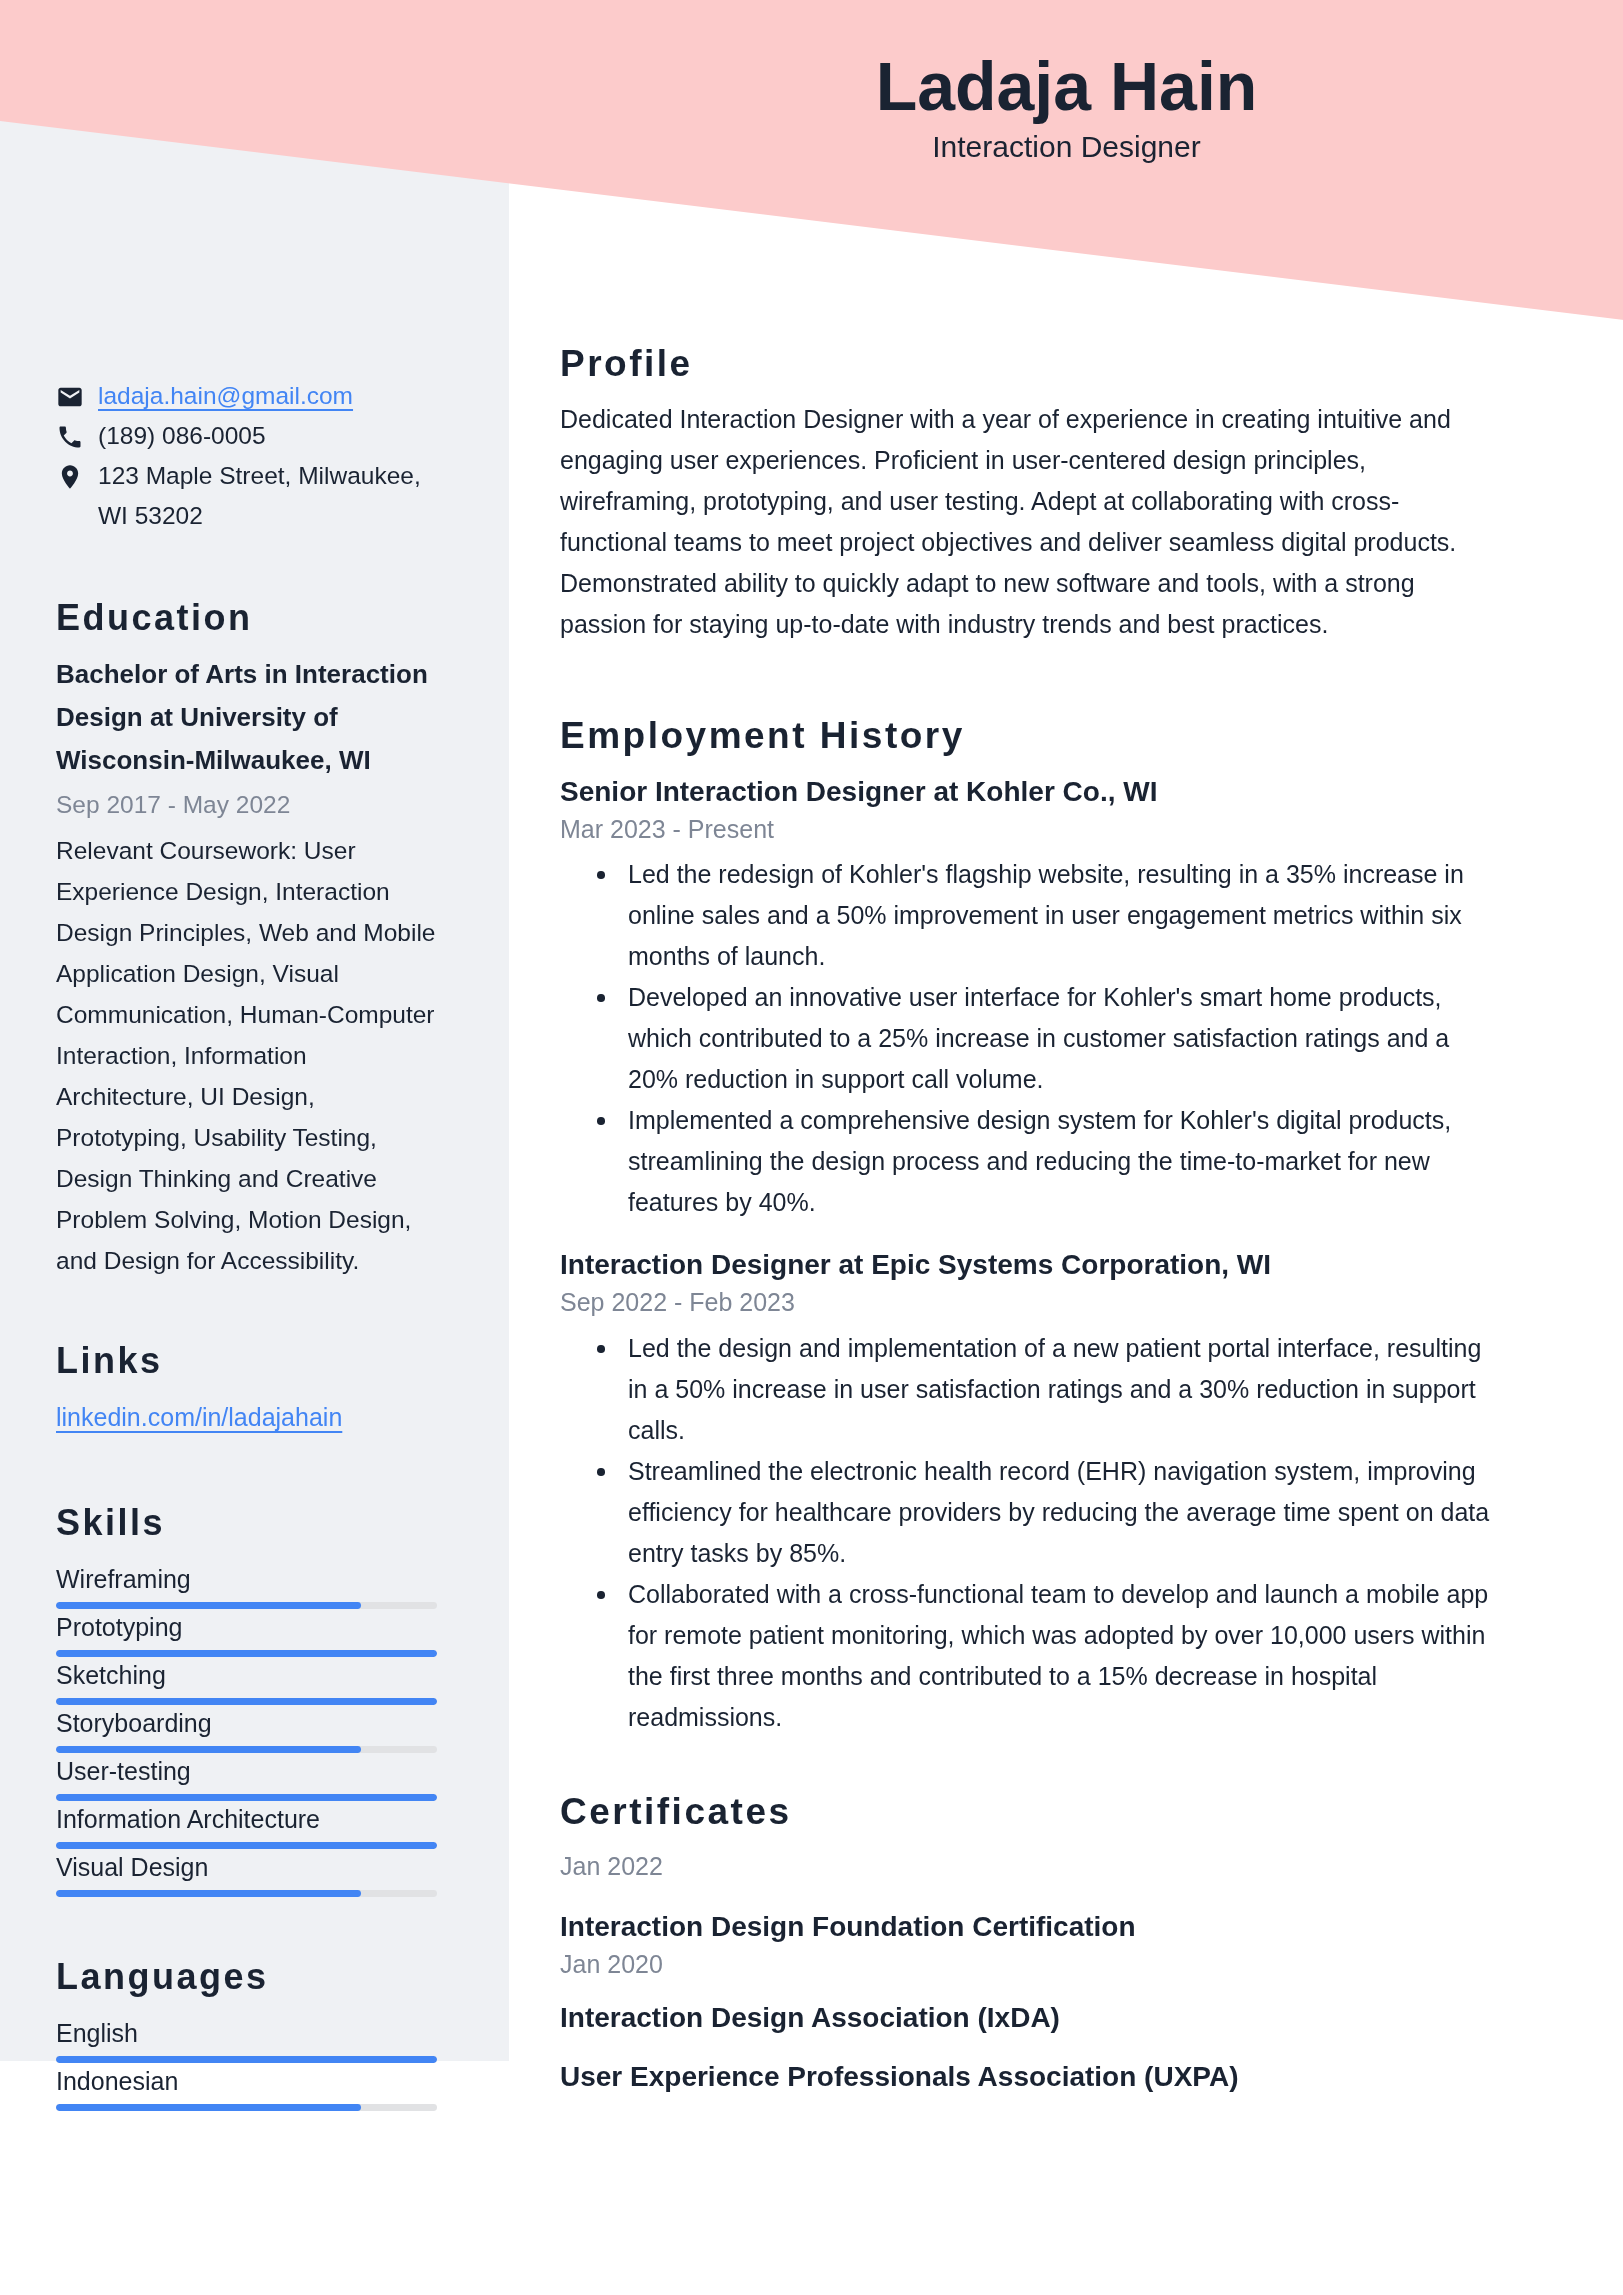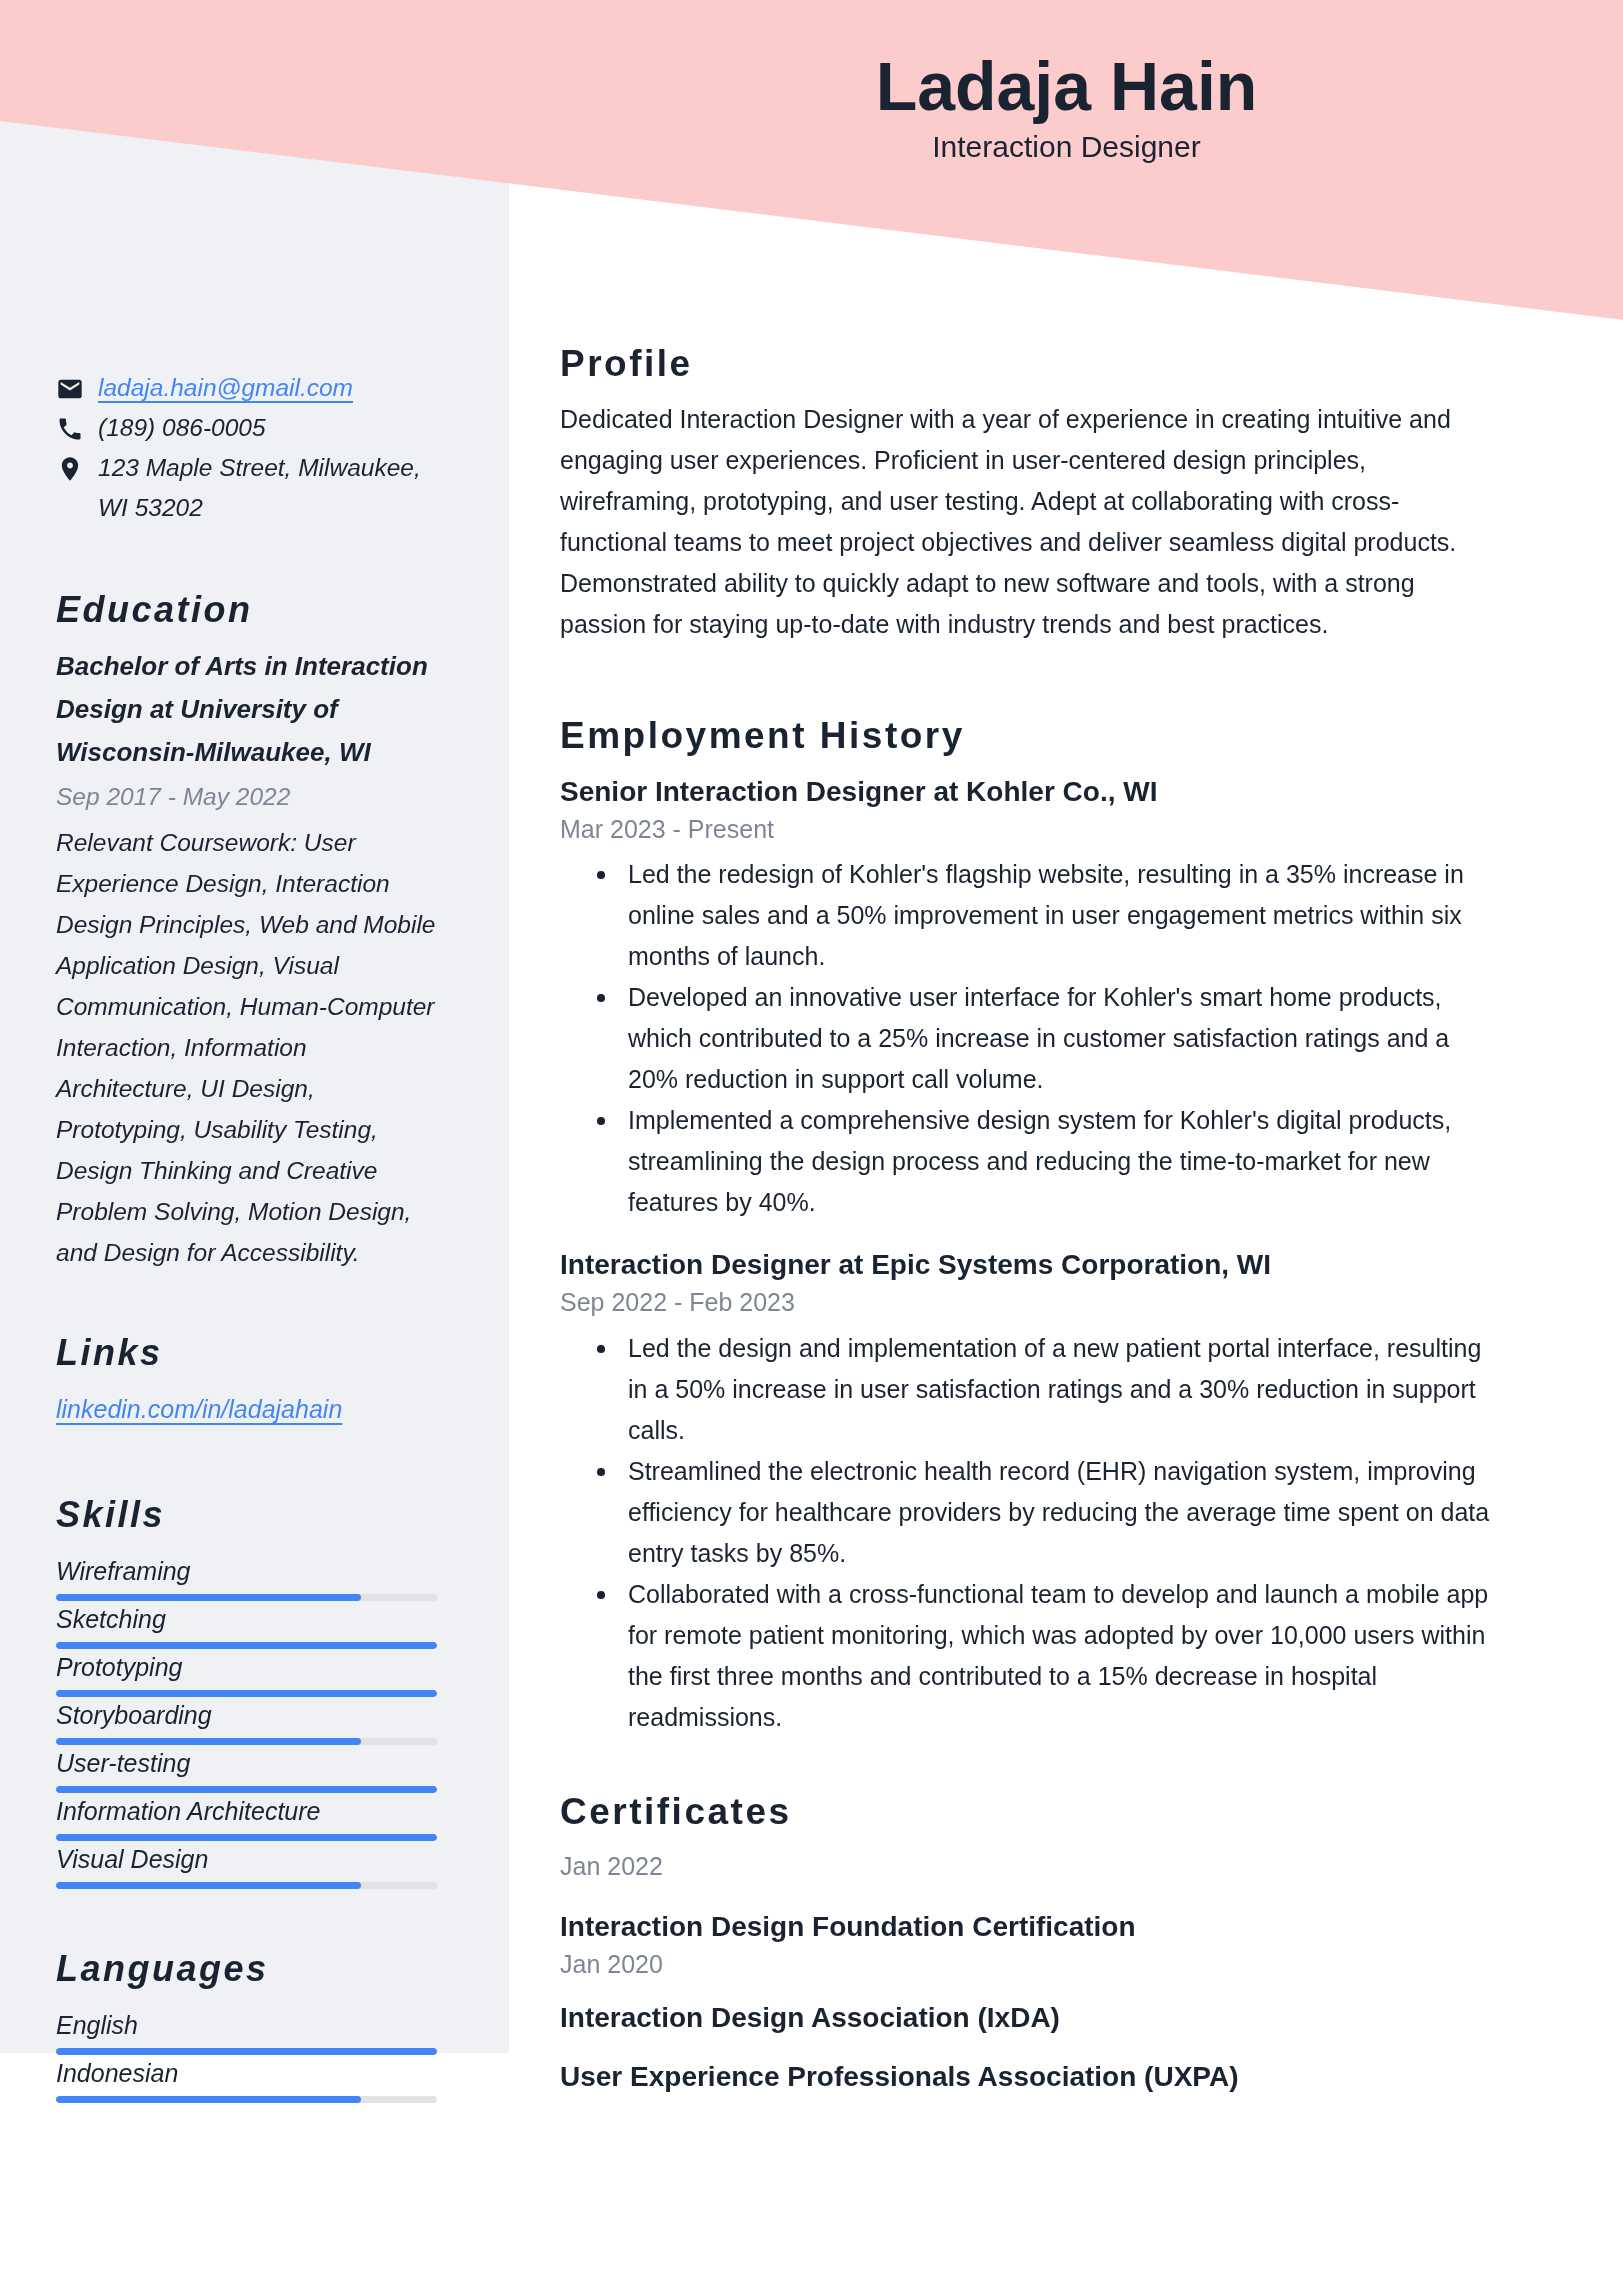--- a/index.html
+++ b/index.html
@@ -20,22 +20,22 @@
   }
   
   .banner{
     position:absolute;top:0;left:0;width:1624px;height:320px;
     background:var(--pink);
     clip-path:polygon(0 0,100% 0,100% 100%,0 37.8%);
     z-index:2;
   }
   
   .sidebar{
-    position:absolute;top:4px;left:0;width:509px;height:2049px;
-    background:var(--sidebar-bg);z-index:1;font-style:italic;
+    position:absolute;top:12px;left:0;width:509px;height:2049px;
+    background:var(--sidebar-bg);z-index:1;
   }
   .sidebar-inner{padding:364px 73px 0 56px;}
   .contact-row{display:flex;align-items:flex-start;min-height:40px;font-size:24.5px;line-height:40px;}
   .contact-row .cicon{width:30px;flex:0 0 30px;margin-right:12px;padding-top:6.8px;}
   .contact-row .cicon svg{display:block;width:28px;height:28px;fill:var(--dark);}
   .contact-text{font-size:24.5px;line-height:40px;color:var(--dark);}
   a.link{color:var(--blue);text-decoration:underline;text-decoration-thickness:1.7px;text-underline-offset:5px;}
   .side-heading{
     font-size:36px;font-weight:bold;letter-spacing:2.5px;color:var(--dark);line-height:42px;
   }
@@ -132,27 +132,27 @@
 
     <div class="side-heading skills-heading">Skills</div>
     <div class="skill-list">
       <div class="skill-item">
         <div class="skill-label">Wireframing</div>
         <div class="skill-track">
             <div class="skill-fill" style="width: 80%;"></div>
           </div>
       </div>
       <div class="skill-item">
+        <div class="skill-label">Prototyping</div>
+        <div class="skill-track">
+            <div class="skill-fill" style="width: 100%;"></div>
+          </div>
+      </div>
+      <div class="skill-item">
         <div class="skill-label">Sketching</div>
-        <div class="skill-track">
-            <div class="skill-fill" style="width: 100%;"></div>
-          </div>
-      </div>
-      <div class="skill-item">
-        <div class="skill-label">Prototyping</div>
         <div class="skill-track">
             <div class="skill-fill" style="width: 100%;"></div>
           </div>
       </div>
       <div class="skill-item">
         <div class="skill-label">Storyboarding</div>
         <div class="skill-track">
             <div class="skill-fill" style="width: 80%;"></div>
           </div>
       </div>

